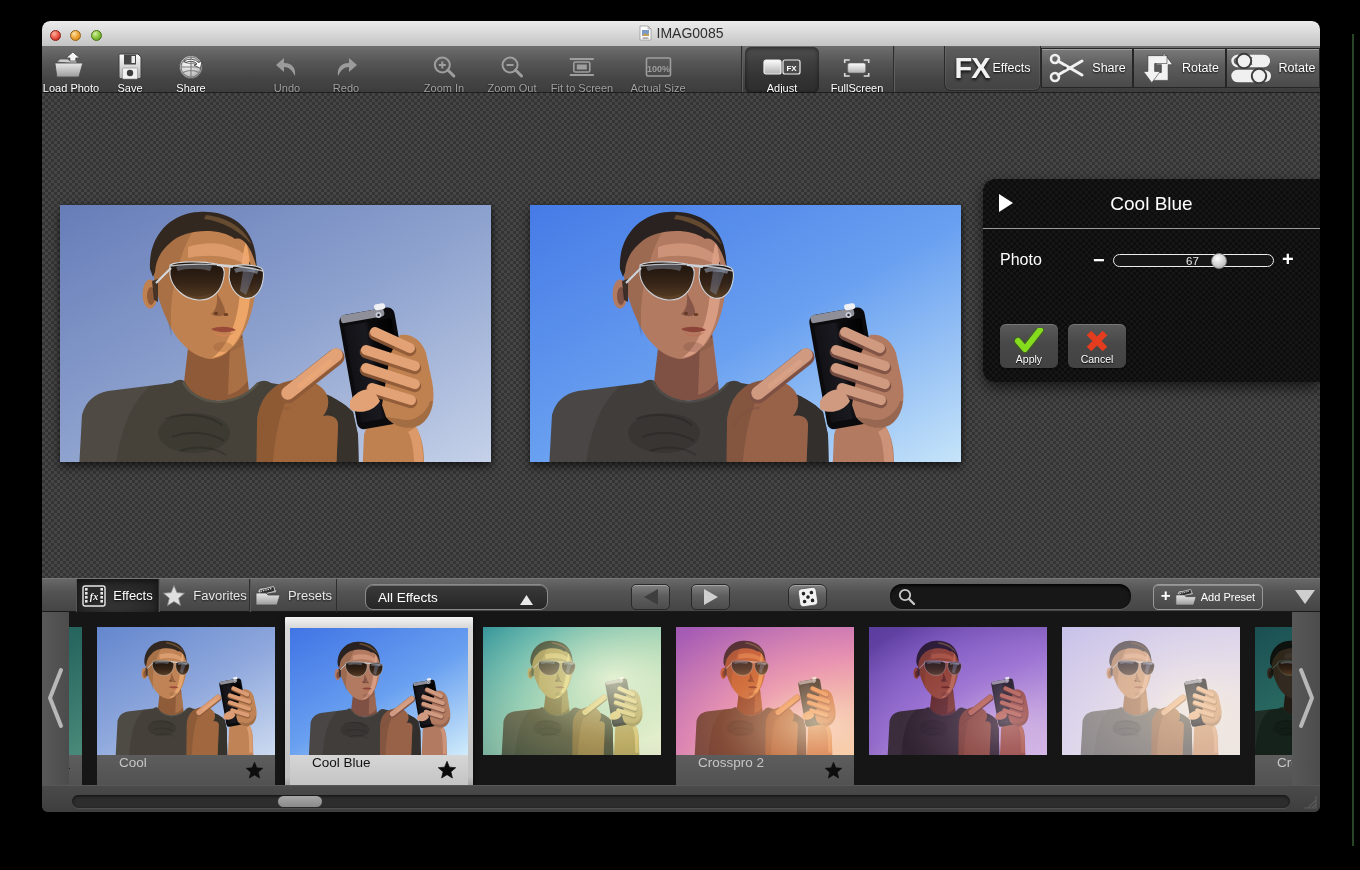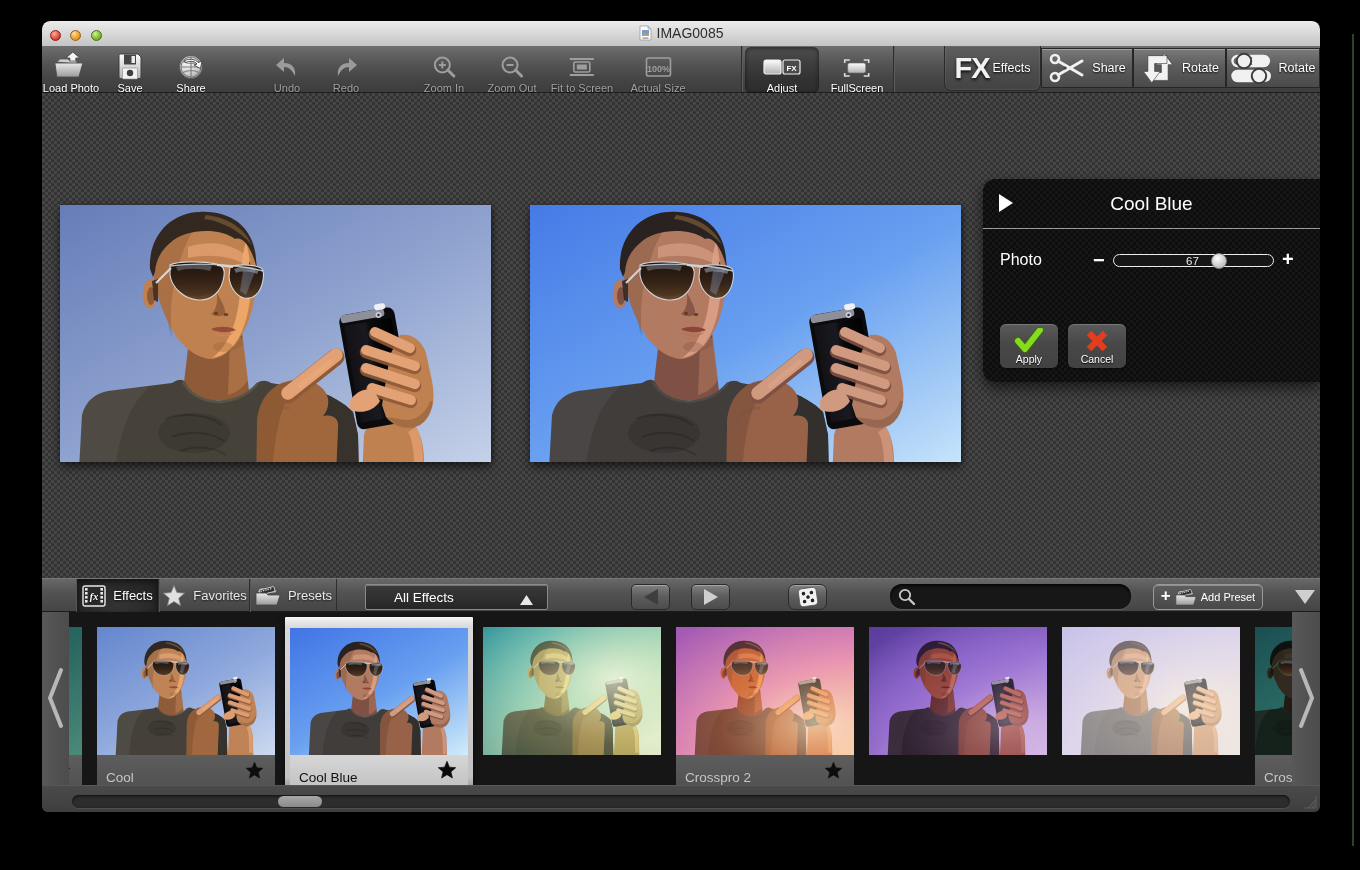--- a/index.html
+++ b/index.html
@@ -16,21 +16,21 @@
 #panel{position:absolute;left:941px;top:86px;width:337px;height:203px;border-radius:12px 0 0 12px;background-color:#101010;background-image:conic-gradient(#0d0d0d 25%,#161616 0 50%,#0d0d0d 0 75%,#161616 0);background-size:6px 6px;box-shadow:0 6px 14px rgba(0,0,0,.6)}
 #paneltitle{position:absolute;left:0;top:0;width:100%;height:50px;border-bottom:1px solid #9a9a9a;display:flex;align-items:center;justify-content:center;color:#fff;font-size:19px}
 .pbtn{position:absolute;top:145px;width:58px;height:44px;border-radius:6px;background:linear-gradient(#5a5a5a,#484848 45%,#424242);box-shadow:inset 0 1px 0 rgba(255,255,255,.18),0 1px 2px rgba(0,0,0,.5);display:flex;flex-direction:column;align-items:center;justify-content:flex-end;padding-bottom:3px;color:#fff;font-size:10.5px;text-shadow:0 1px 1px #000}
 #tabbar{position:absolute;left:0;top:557px;width:100%;height:34px;background:linear-gradient(#686868,#535353 40%,#454545);border-top:1px solid #777;border-bottom:1px solid #1a1a1a}
 .tab{position:absolute;top:0;height:33px;display:flex;align-items:center;justify-content:center;gap:7px;color:#e8e8e8;font-size:13px;text-shadow:0 1px 2px rgba(0,0,0,.7);border-right:1px solid #2e2e2e;border-left:1px solid #565656}
 .tabsel{background:radial-gradient(ellipse at 50% 120%, #383838 0%, #232323 85%);box-shadow:inset 0 2px 6px rgba(0,0,0,.55);color:#fff}
 .gbtn{position:absolute;top:5px;height:26px;border-radius:5px;background:linear-gradient(#818181,#5e5e5e 45%,#4c4c4c);border:1px solid #2a2a2a;box-shadow:inset 0 1px 0 rgba(255,255,255,.3);display:flex;align-items:center;justify-content:center}
 #filmstrip{position:absolute;left:0;top:591px;width:100%;height:173px;background:#161616;overflow:hidden}
 .cell{position:absolute;top:15px;width:178px}
 .cimg{position:relative;width:178px;height:128px;overflow:hidden;background:#333}
-.clbl{position:relative;width:178px;height:30px;background:linear-gradient(#5d5d5d,#525252);color:#c6c6c6;font-size:13.5px;display:flex;align-items:flex-end;padding-left:9px}
+.clbl{position:relative;width:178px;height:30px;background:linear-gradient(#5d5d5d,#525252);color:#c6c6c6;font-size:13.5px;display:flex;align-items:flex-start;padding-left:22px}
 #selcell{position:absolute;left:243px;top:5px;width:188px;height:170px;background:linear-gradient(#f5f5f5,#d9d9d9 6%,#c2c2c2 94%,#9d9d9d);border-radius:1px;box-shadow:0 2px 6px rgba(0,0,0,.6)}
 .sidestrip{position:absolute;top:0;width:27px;height:173px;background:linear-gradient(90deg,#585858,#4c4c4c);z-index:5}
 #scrollstrip{position:absolute;left:0;top:764px;width:100%;height:27px;background:linear-gradient(#4a4a4a,#3e3e3e);border-top:1px solid #575757}
 #sctrack{position:absolute;left:30px;top:9px;width:1218px;height:13px;border-radius:7px;background:#2d2d2d;box-shadow:inset 0 1px 3px rgba(0,0,0,.7),0 1px 0 rgba(255,255,255,.08)}
 #scthumb{position:absolute;left:206px;top:1px;width:44px;height:11px;border-radius:6px;background:linear-gradient(#a8a8a8,#8a8a8a)}
 .vline{position:absolute;top:0;width:1px;height:100%}
 </style></head><body>
 <svg width="0" height="0" style="position:absolute">
     <defs>
 <linearGradient id="gmetal" x1="0" y1="0" x2="0" y2="1">
@@ -472,21 +472,21 @@
               <rect x="8.4" y="3" width="1.4" height="1.2"></rect>
               <rect x="10.8" y="3" width="1.4" height="1.2"></rect>
               <rect x="13.2" y="3" width="1.4" height="1.2"></rect>
               <rect x="15.6" y="3" width="1.4" height="1.2"></rect>
             </g>
           </g>
           <path d="M1,7 h10 l2,2 h12 l-3,10 h-21 z" fill="url(#gfold)" stroke="#444" stroke-width="0.8"></path>
         </svg>
         <span>Presets</span>
       </div>
-      <div class="gbtn" style="left:323px;width:183px;border-radius:2px;background:linear-gradient(#3a3a3a,#262626);border:1px solid #8a8a8a;justify-content:flex-start;padding-left:28px;color:#fff;font-size:13.5px">All Effects<span style="position:absolute;right:14px;top:8px"><svg width="13" height="10" viewBox="0 0 13 10">
+      <div class="gbtn" style="left:323px;width:183px;border-radius:8px;background:linear-gradient(#3a3a3a,#262626);border:1px solid #8a8a8a;justify-content:flex-start;padding-left:12px;color:#fff;font-size:13.5px">All Effects<span style="position:absolute;right:14px;top:8px"><svg width="13" height="10" viewBox="0 0 13 10">
             <polygon points="6.5,0 13,10 0,10" fill="#e8e8e8"></polygon>
           </svg></span></div>
       <div class="gbtn" style="left:589px;width:39px">
         <svg width="14" height="16" viewBox="0 0 14 16">
           <polygon points="14,0 14,16 0,8.0" fill="#3e3e3e"></polygon>
         </svg>
       </div>
       <div class="gbtn" style="left:649px;width:39px">
         <svg width="14" height="16" viewBox="0 0 14 16">
           <polygon points="0,0 14,8.0 0,16" fill="#cfcfcf"></polygon>

